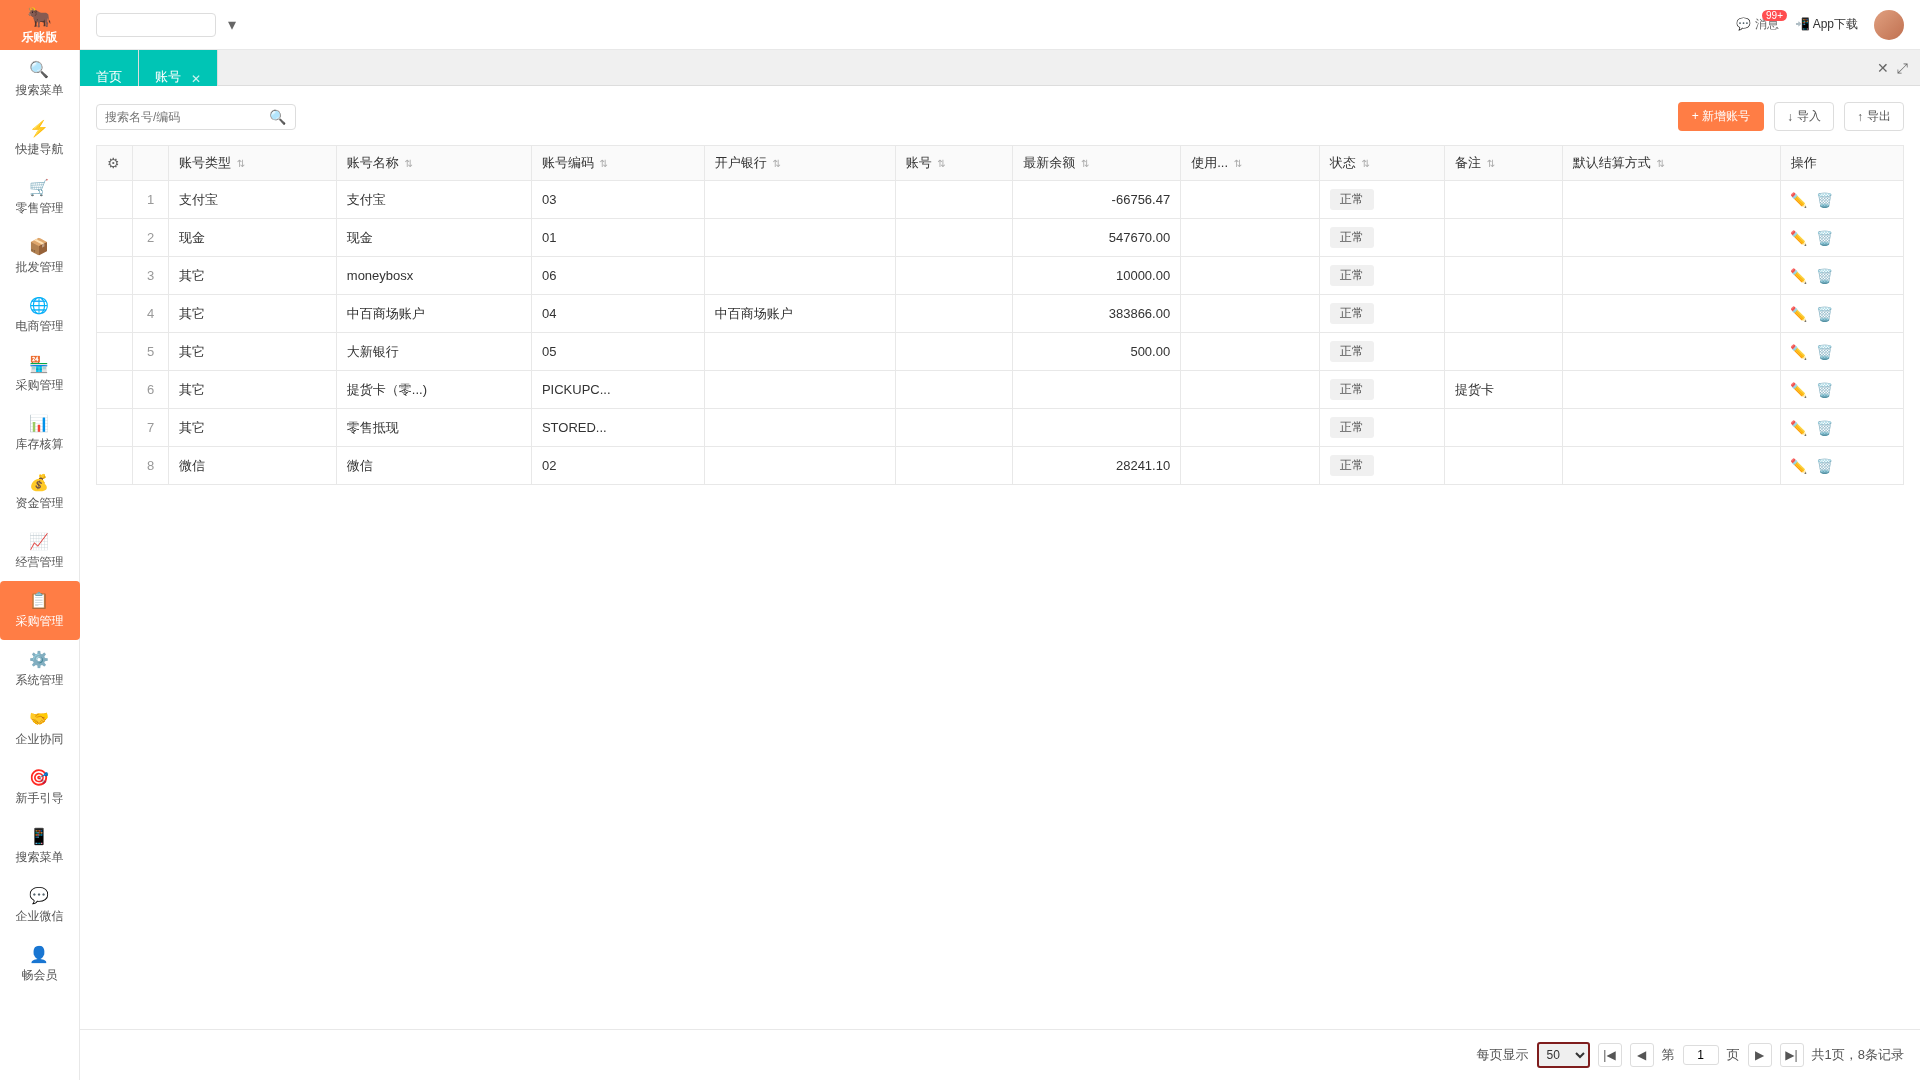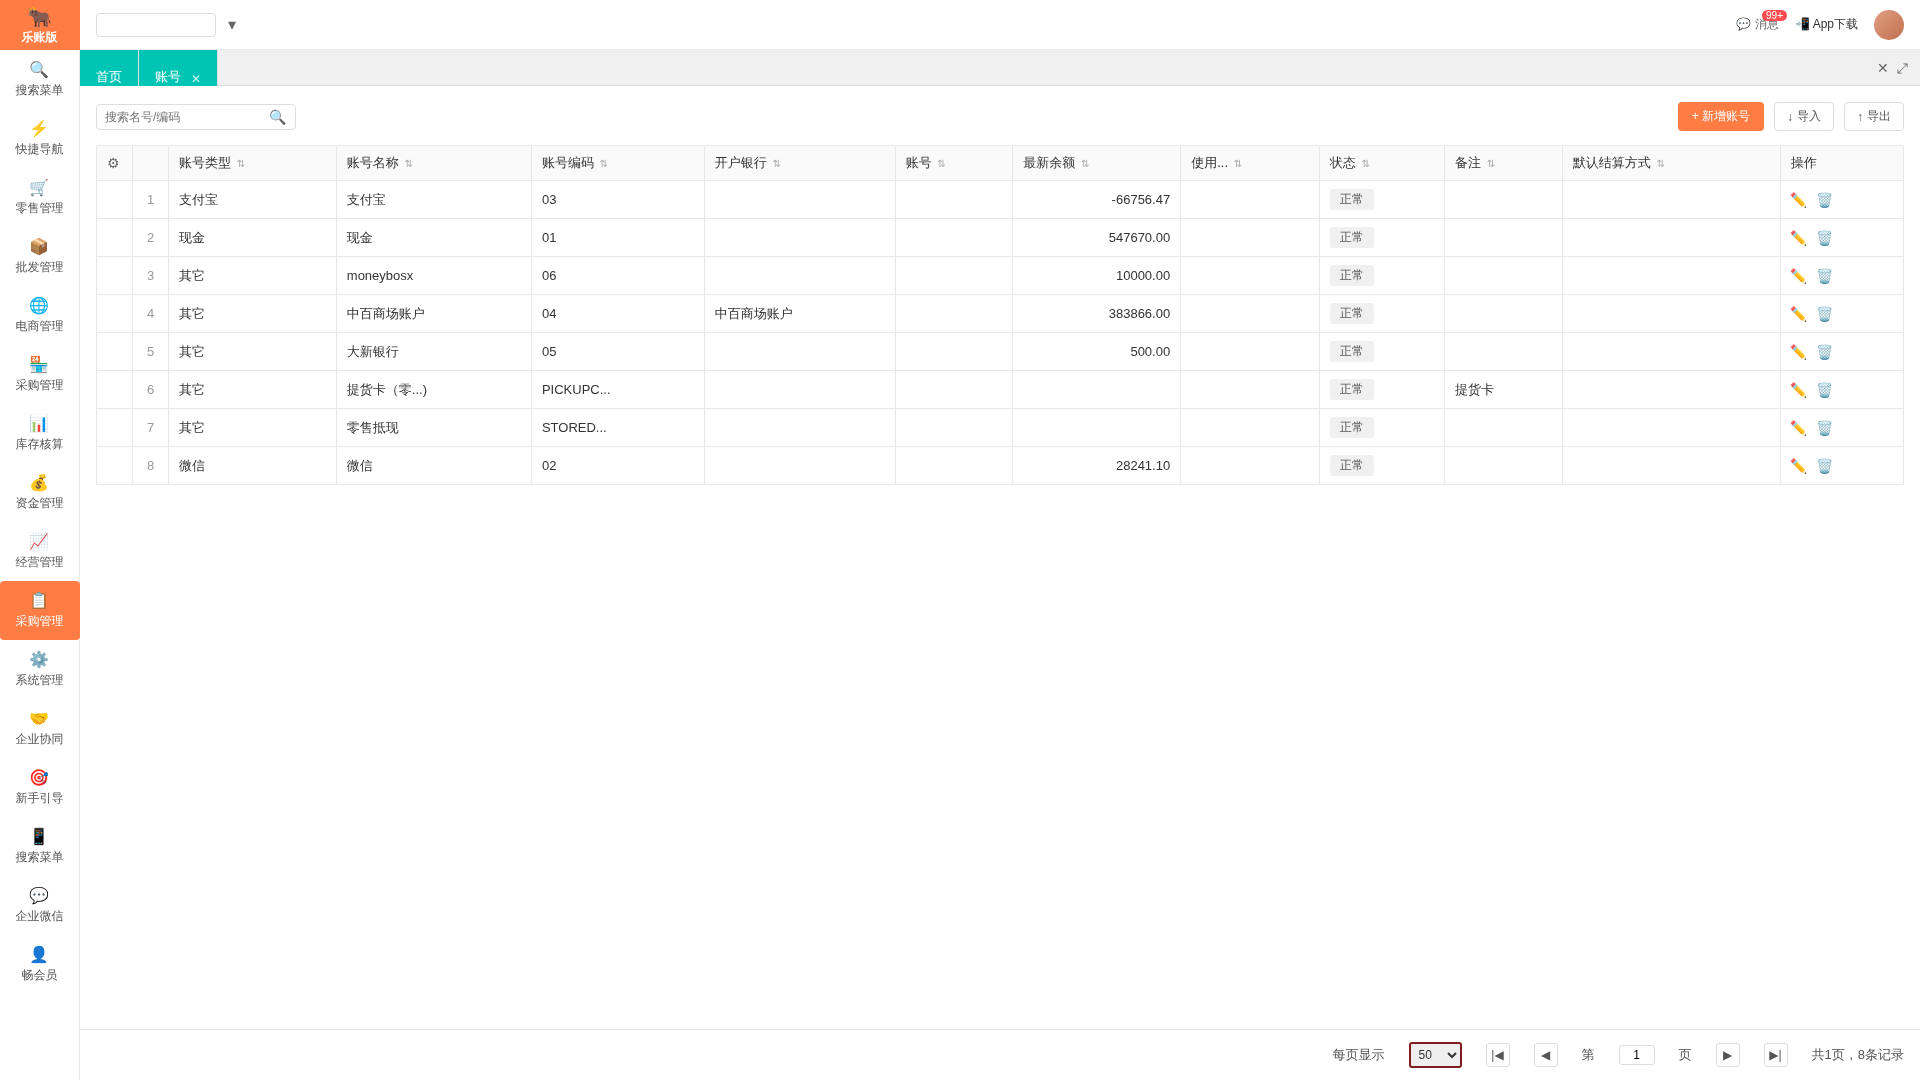--- a/index.html
+++ b/index.html
@@ -258,21 +258,21 @@
     .action-icon { cursor: pointer; color: #666; font-size: 14px; }
     .sort-arrows { color: #aaa; font-size: 10px; margin-left: 2px; }
 
     
     .pagination {
       display: flex;
       align-items: center;
       justify-content: flex-end;
       padding: 12px 16px;
       border-top: 1px solid #e8e8e8;
-      gap: 24px;
+      gap: 8px;
       font-size: 13px;
       color: #555;
       background: #fff;
       flex-shrink: 0;
     }
     .page-size-select {
       border: 2px solid #7f1d1d;
       border-radius: 3px;
       padding: 3px 4px;
       font-size: 12px;

